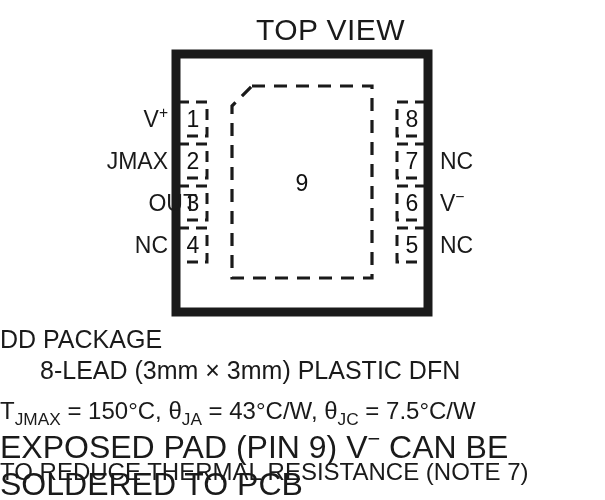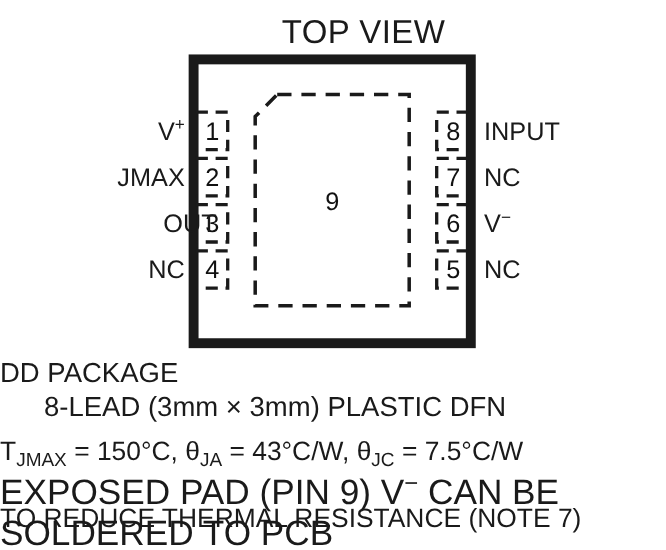--- a/index.html
+++ b/index.html
@@ -146,21 +146,20 @@
     
     <div class="siglabel left" style="left:0px; top:66px; width:168px;"><span>V</span><span class="sup">+</span></div>
 
     <div class="siglabel left" style="left:0px; top:108px; width:168px;">JMAX</div>
 
     <div class="siglabel left" style="left:17px; top:150px; width:168px;margin-left:12px;">OUT</div>
 
     <div class="siglabel left" style="left:0px; top:192px; width:168px;">NC</div>
 
     
-    <div class="siglabel right" style="left:440px; top:66px;">INPUT</div>
 
     <div class="siglabel right" style="left:440px; top:108px;">NC</div>
 
     <div class="siglabel right" style="left:440px; top:150px;"><span>V</span><span class="sup">−</span></div>
 
     <div class="siglabel right" style="left:440px; top:192px;">NC</div>
   </div>
 
   <div class="footer f-pkg">DD PACKAGE</div>
 

